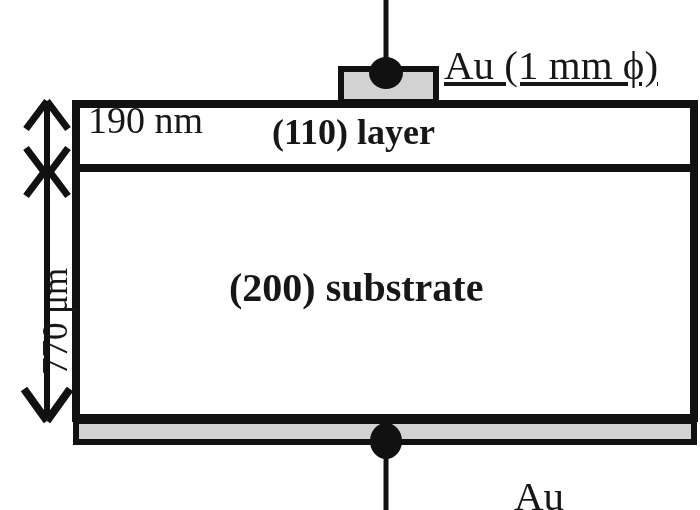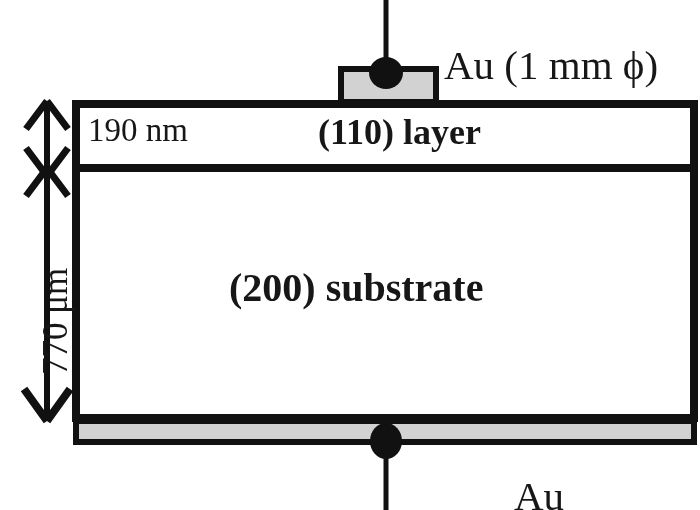--- a/index.html
+++ b/index.html
@@ -35,31 +35,31 @@
   }
   .txt-bold {
     font-weight: bold;
   }
 
   
   #label-au-top {
     left: 444px;
     top: 45px;
     font-size: 41px;
+    text-decoration: underline;
   }
   #label-190nm {
     left: 88px;
-    top: 114px;
-    font-size: 33px;
+    top: 101px;
+    font-size: 38px;
   }
   #label-110-layer {
     left: 272px;
     top: 114px;
     font-size: 36px;
-    margin-left: 46px;
   }
   #label-100-substrate {
     left: 229px;
     top: 268px;
     font-size: 40px;
   }
   #label-au-bottom {
     left: 514px;
     top: 452px;
     font-size: 41px;

